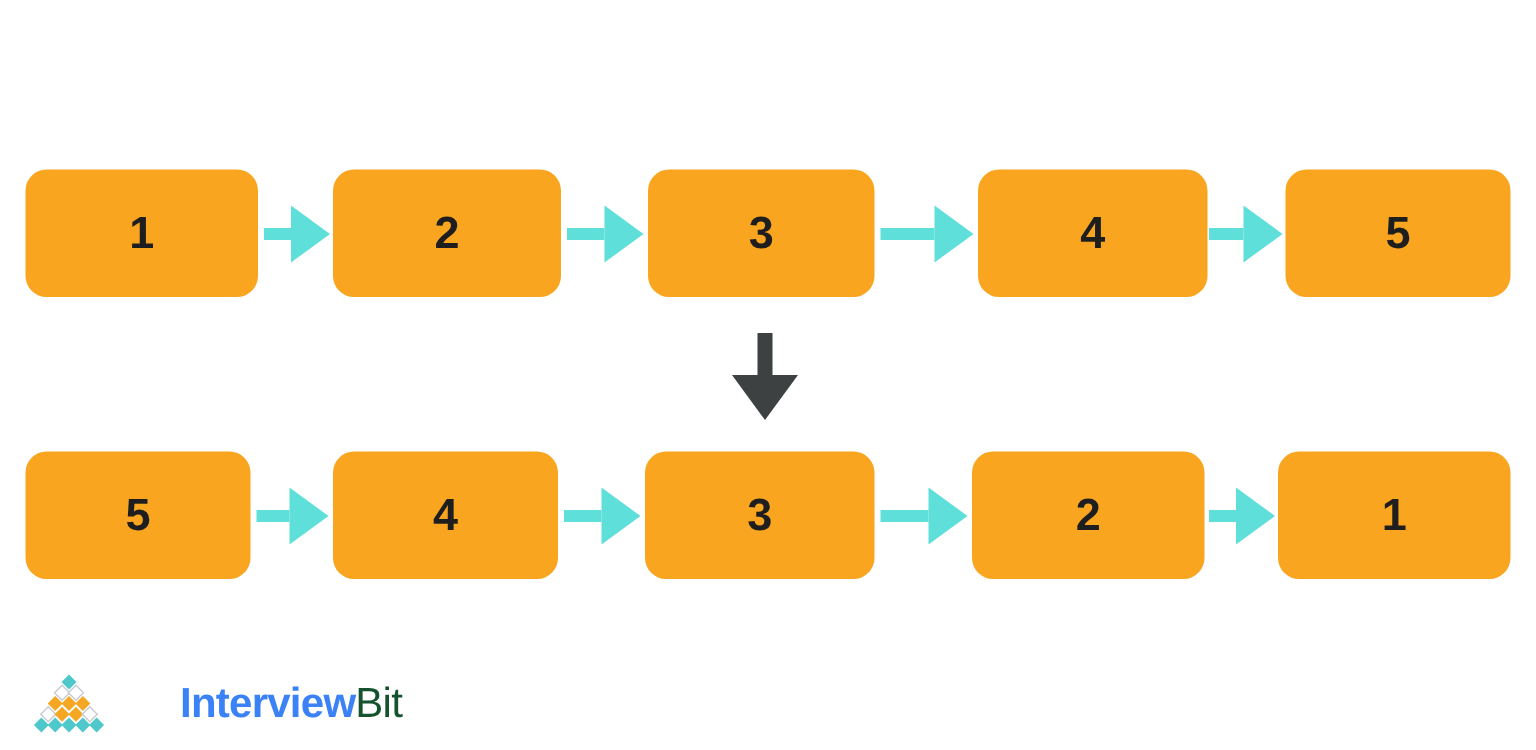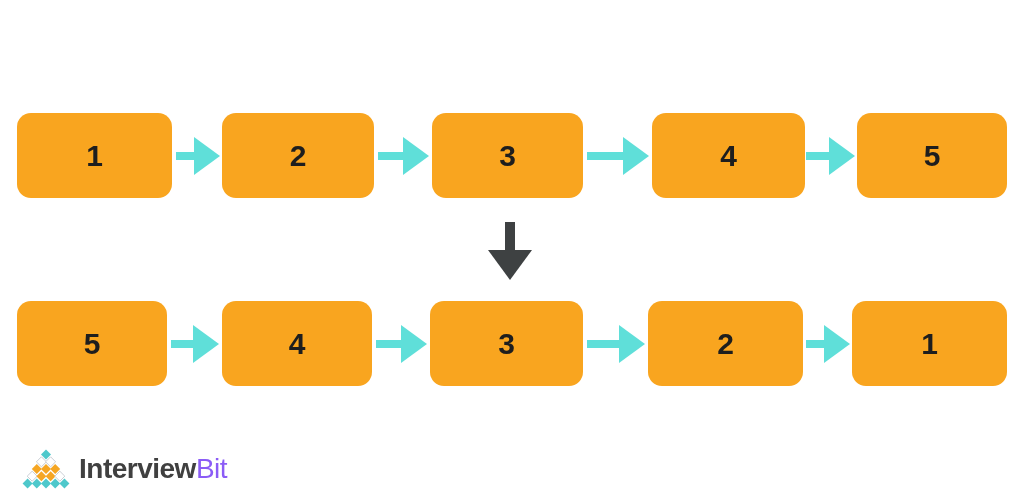--- a/index.html
+++ b/index.html
@@ -101,22 +101,22 @@
     top: 448px;
     display: flex;
     align-items: center;
     gap: 9px;
   }
   .logo-text {
     font-size: 28px;
     letter-spacing: -0.5px;
     line-height: 1;
   }
-  .logo-text .bold  { font-weight: 700; color: #404040; }
-  .logo-text .light { font-weight: 400; color: #8b5cf6; }
+  .logo-text .bold  { font-weight: 700; color: #3b82f6; margin-left: 41px; }
+  .logo-text .light { font-weight: 400; color: #14532d; }
 </style>
 </head>
 <body>
 
 <div class="canvas">
 
   <div class="node r1 r1n1">1</div>
   <div class="link-arrow ar1 a1-1">
     <div class="stem"></div>
     <div class="head"></div>

